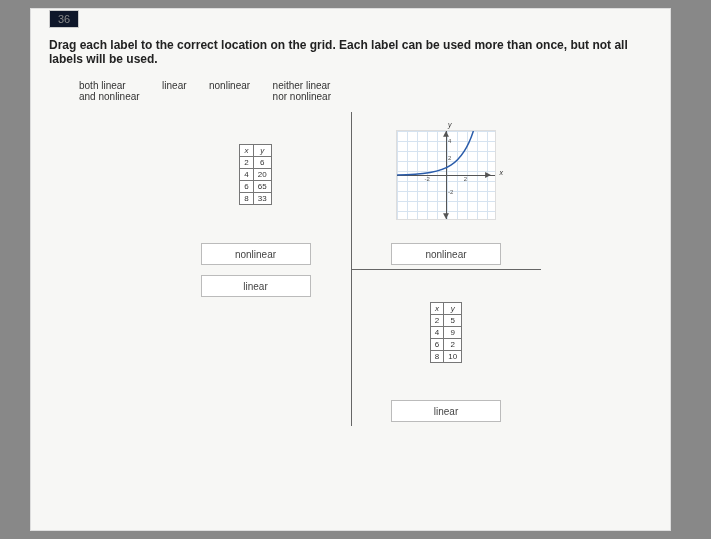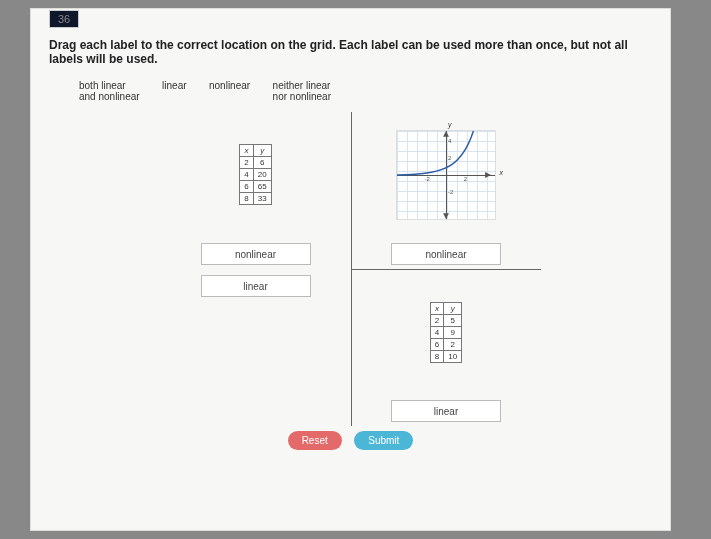--- a/index.html
+++ b/index.html
@@ -158,18 +158,14 @@
                   <td>8</td>
                   <td>10</td>
                 </tr>
           </tbody>
             </table>
         </div>
         <div class="drop">linear</div>
       </div>
     </div>
 
-    <div class="btns">
-      <button class="btn btn-reset">Reset</button>
-      <button class="btn btn-submit">Submit</button>
-    </div>
   </div>
 </div>
 
 </body></html>

